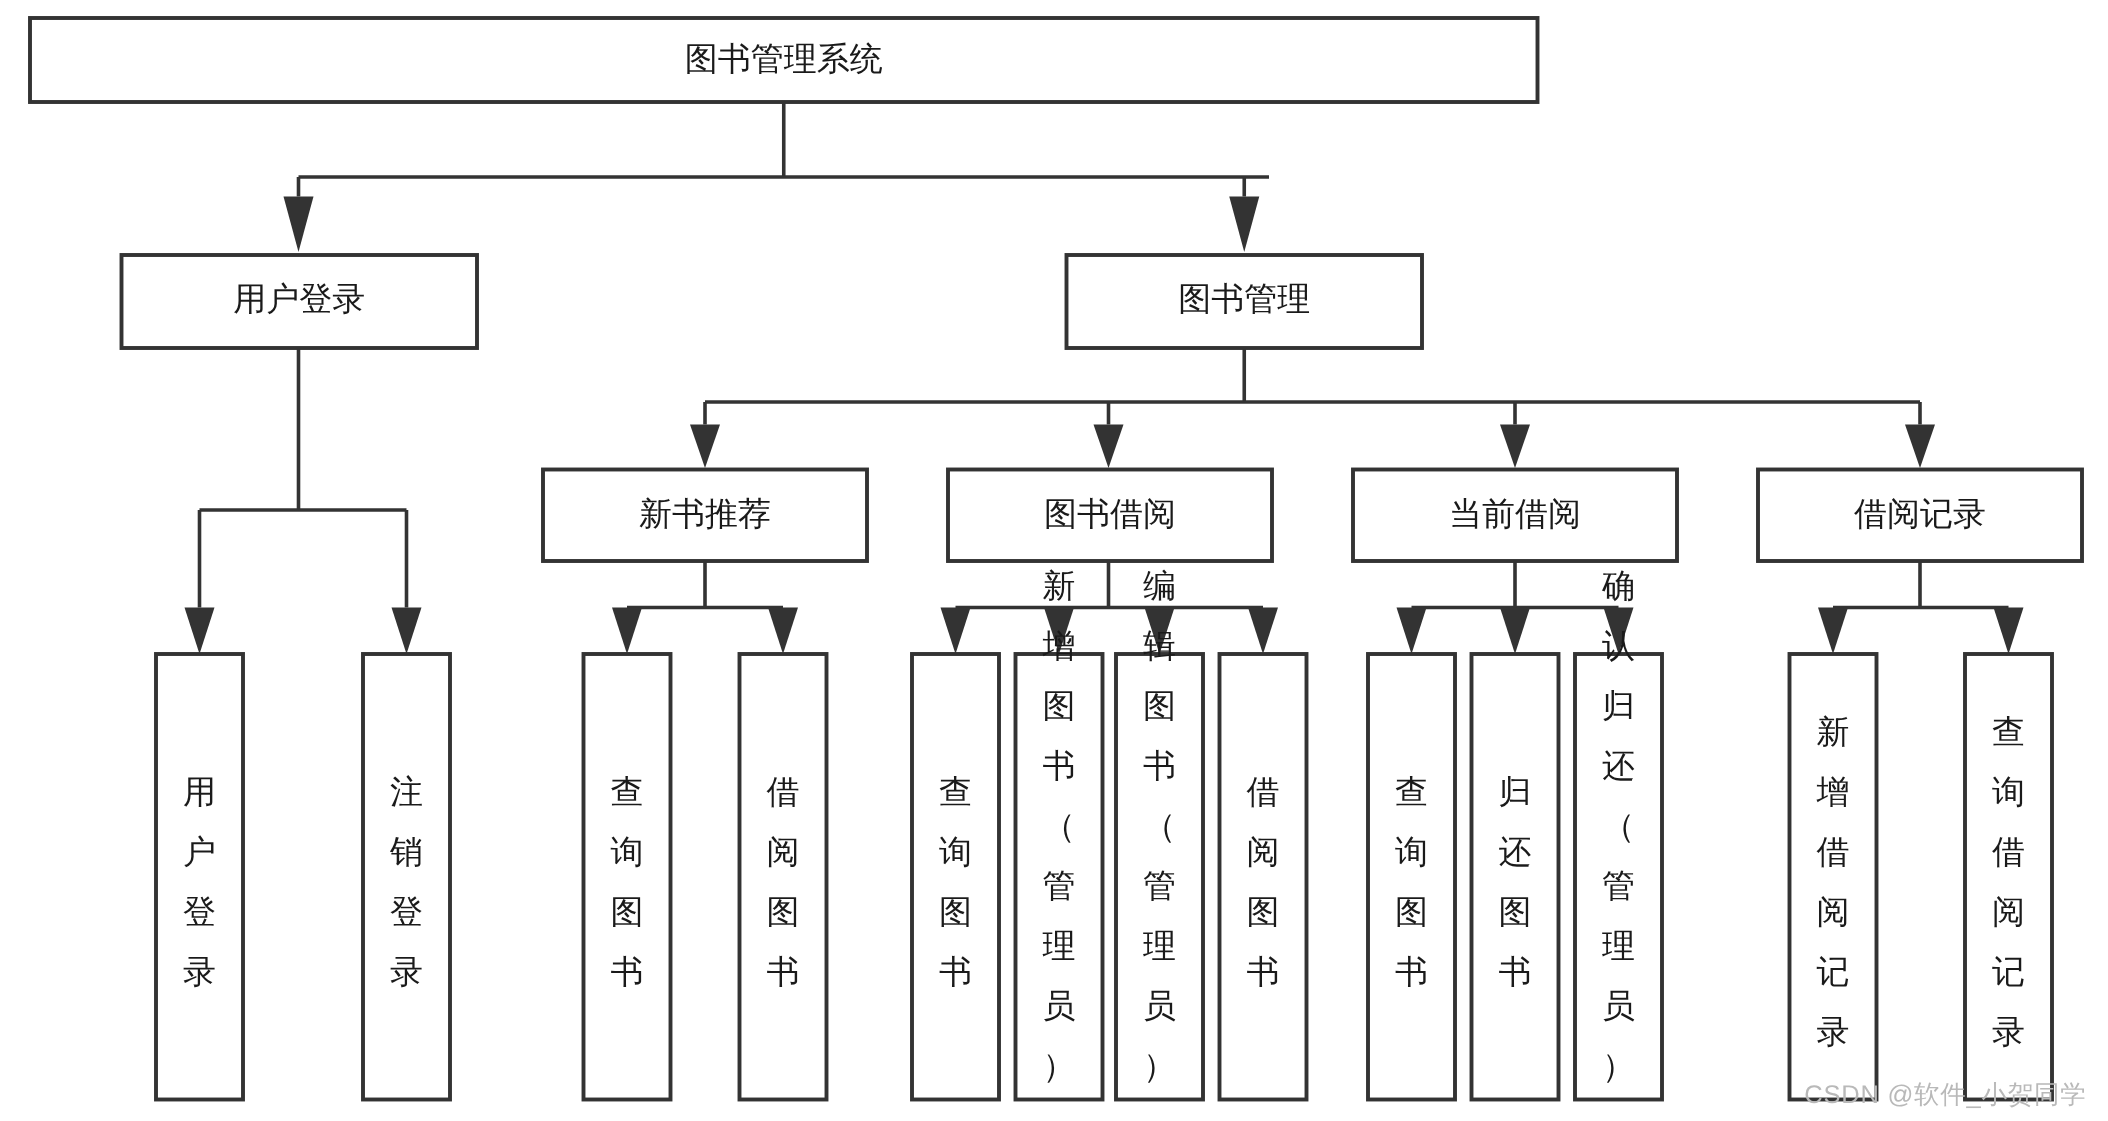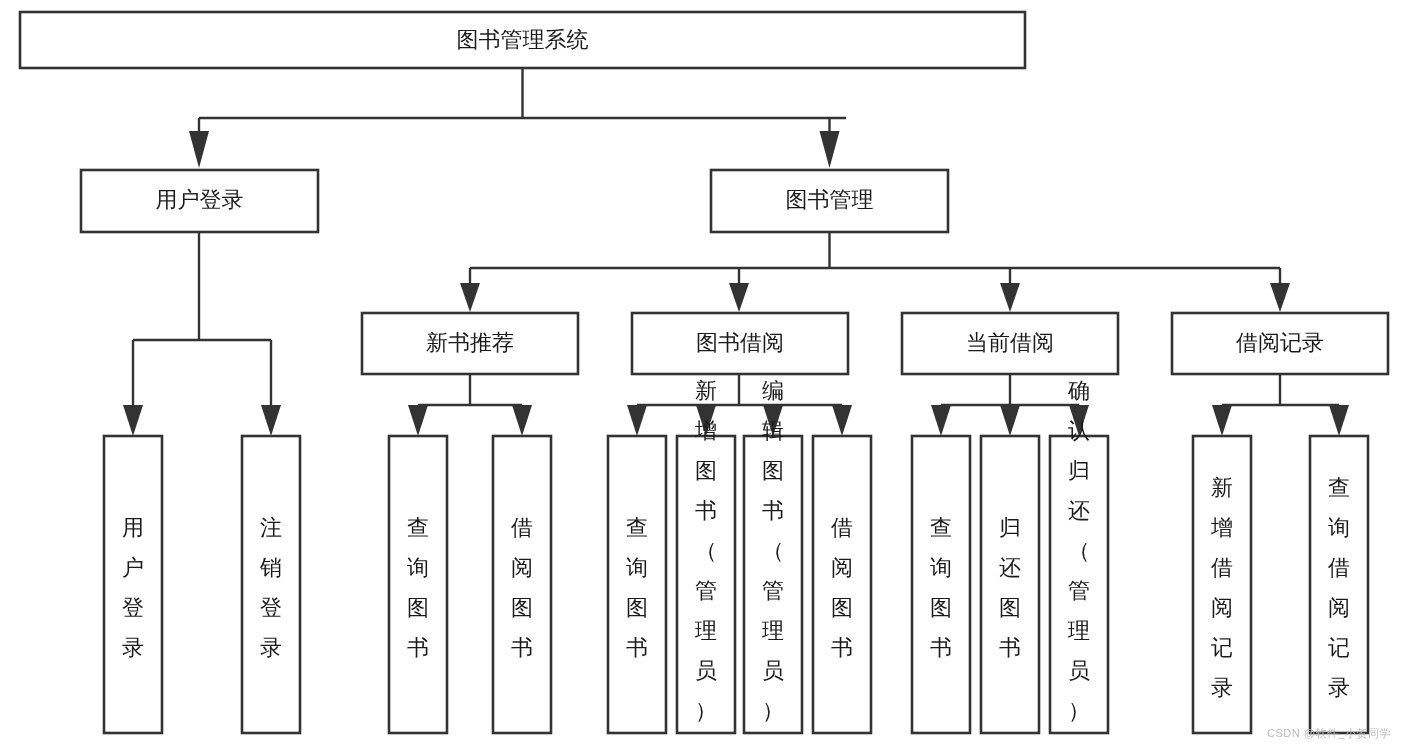--- a/index.html
+++ b/index.html
@@ -46,21 +46,21 @@
   }
   .arrow-head {
     fill: #333333;
     stroke: none;
   }
   .watermark {
     position: absolute;
     right: 14px;
     bottom: 6px;
     font-family: "Liberation Sans", sans-serif;
-    font-size: 11px;
+    font-size: 17px;
     color: #b9b9b9;
     letter-spacing: 0.5px;
     white-space: nowrap;
     user-select: none;
   }
 </style>
 </head>
 <body>
 
 <div id="diagram-root">

